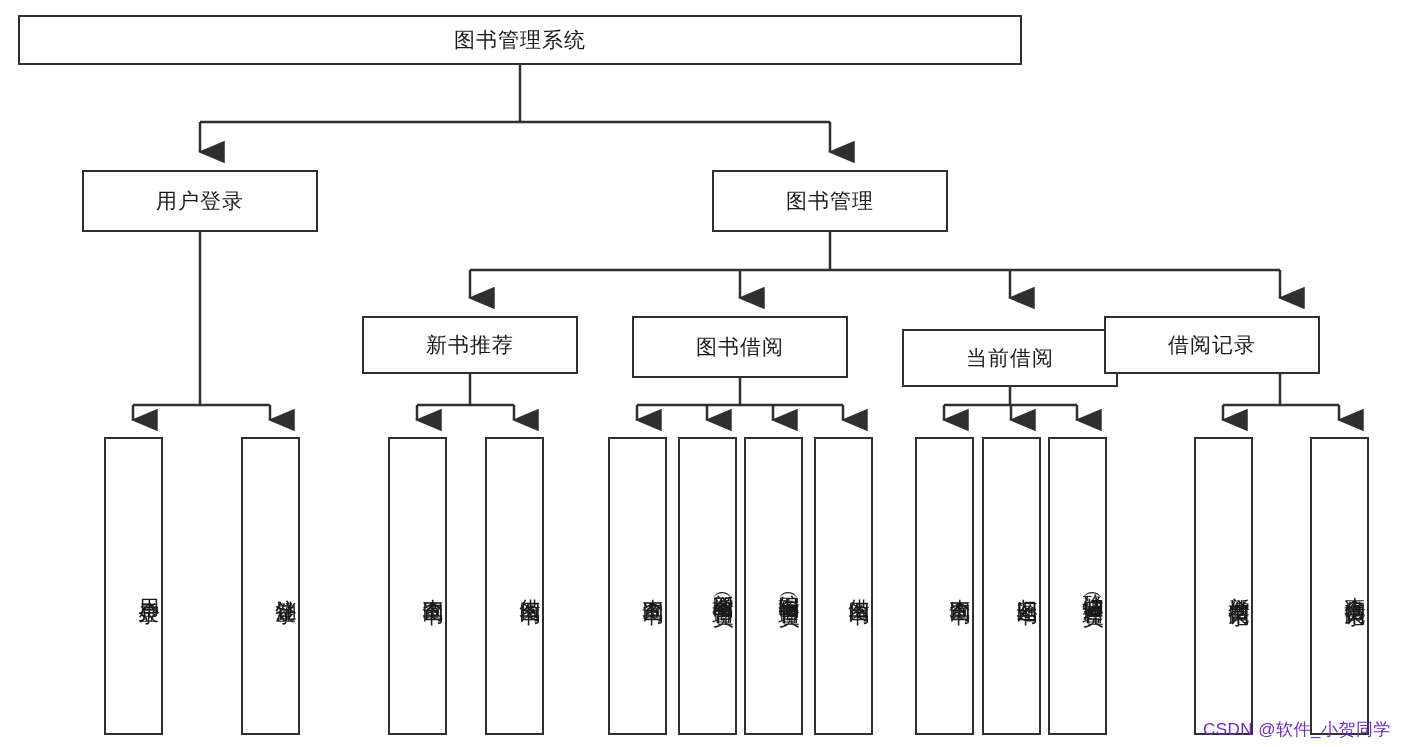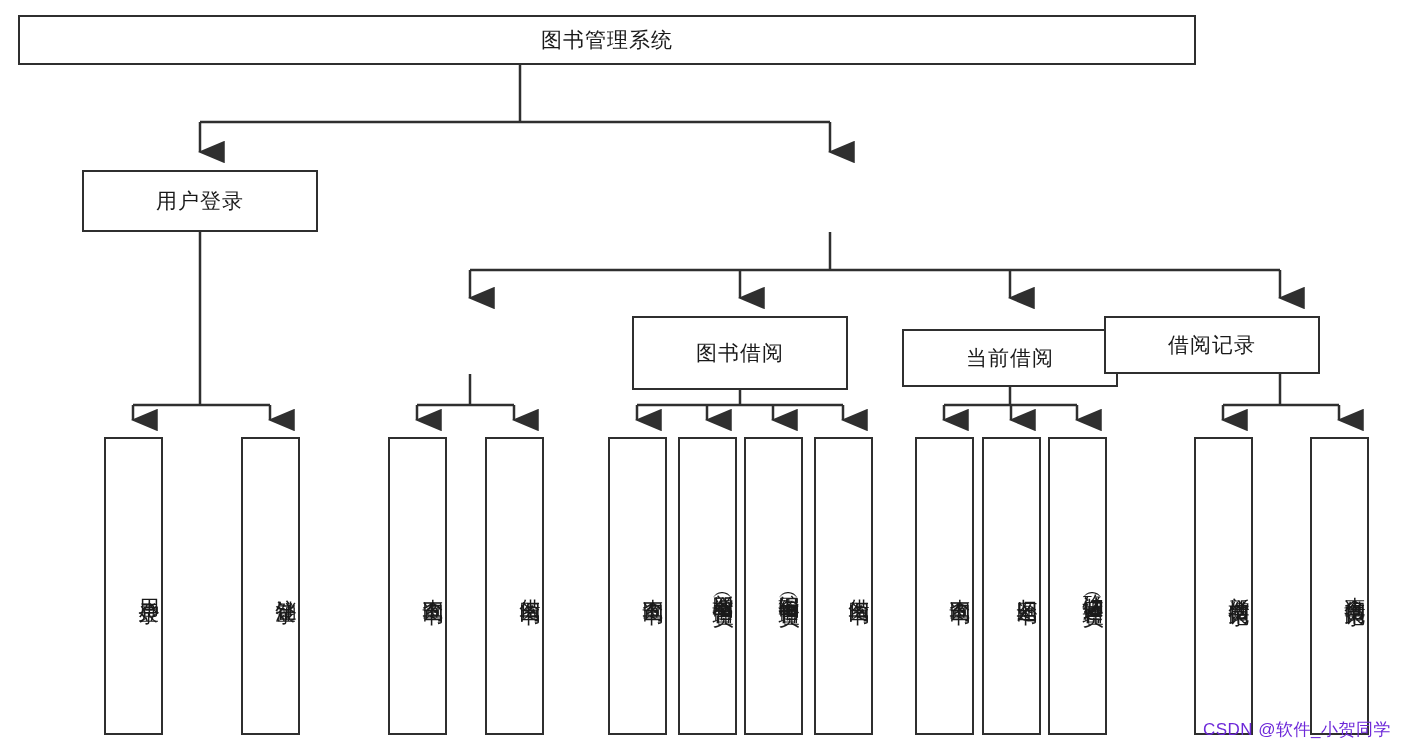--- a/index.html
+++ b/index.html
@@ -114,29 +114,35 @@
       <path d="M1011,405 L1011,420" marker-end="url(#arrow)"></path>
       <path d="M1077,405 L1077,420" marker-end="url(#arrow)"></path>
 
       <path d="M1280,374 L1280,405"></path>
       <path d="M1223,405 L1339,405"></path>
       <path d="M1223,405 L1223,420" marker-end="url(#arrow)"></path>
       <path d="M1339,405 L1339,420" marker-end="url(#arrow)"></path>
     </g>
   </svg>
 
-  <div class="node horiz" style="left:18px;top:15px;width:1178px;height:50px;">
+  <div class="node horiz" style="left:18px;top:15px;width:1004px;height:50px;">
     <span class="txt">图书管理系统</span>
   </div>
 
   <div class="node horiz" style="left:82px;top:170px;width:236px;height:62px;">
     <span class="txt">用户登录</span>
   </div>
+  <div class="node horiz" style="left:712px;top:170px;width:236px;height:62px;">
+    <span class="txt">图书管理</span>
+  </div>
 
-  <div class="node horiz" style="left:632px;top:316px;width:216px;height:74px;">
+  <div class="node horiz" style="left:362px;top:316px;width:216px;height:58px;">
+    <span class="txt">新书推荐</span>
+  </div>
+  <div class="node horiz" style="left:632px;top:316px;width:216px;height:62px;">
     <span class="txt">图书借阅</span>
   </div>
   <div class="node horiz" style="left:902px;top:316px;width:216px;height:58px;margin-top:13px;">
     <span class="txt">当前借阅</span>
   </div>
   <div class="node horiz" style="left:1104px;top:316px;width:216px;height:58px;">
     <span class="txt">借阅记录</span>
   </div>
 
   <div class="node vert" style="left:104px;top:437px;width:59px;height:298px;">

